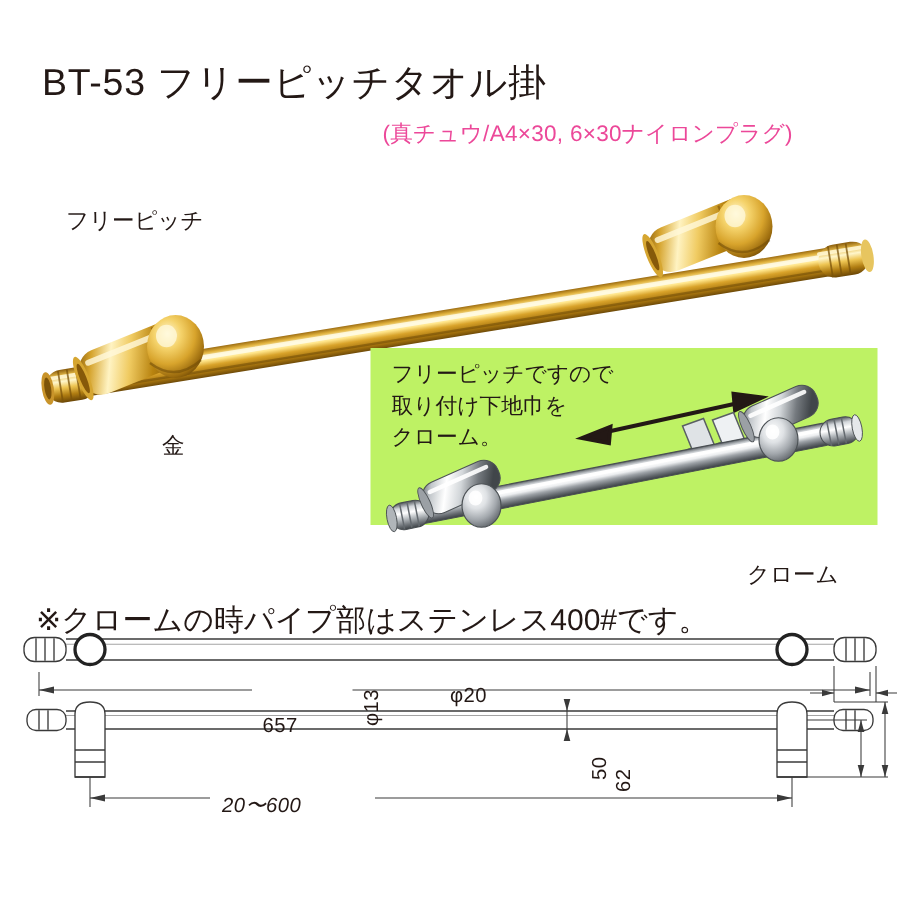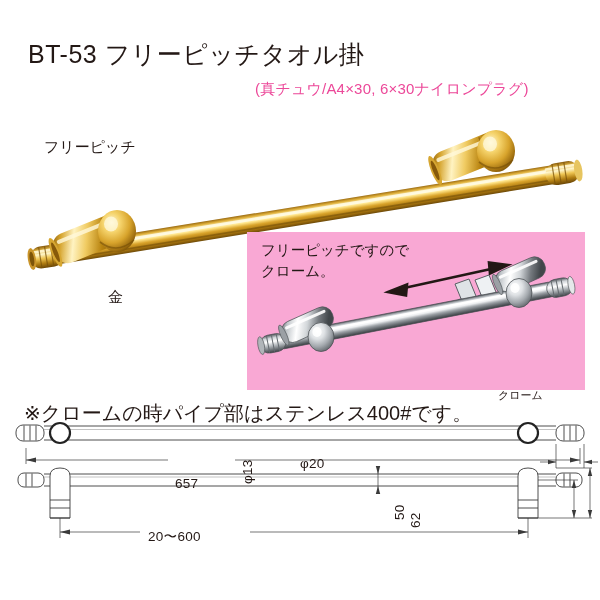--- a/index.html
+++ b/index.html
@@ -45,44 +45,44 @@
     margin-left: 26px;
   }
   .label-gold {
     position: absolute;
     left: 108px; top: 288px;
     font-size: 15px;
     white-space: nowrap;
   }
   .label-chrome {
     position: absolute;
-    left: 498px; top: 388px;
-    font-size: 11px;
+    left: 498px; top: 374px;
+    font-size: 15px;
     white-space: nowrap;
   }
   .note-line {
     position: absolute;
     left: 24px; top: 400px;
     font-size: 20px;
     white-space: nowrap;
   }
 
   
   .gold-art {
     position: absolute;
     left: 0px; top: 100px;
     width: 600px; height: 180px;
   }
 
   
   .callout {
     position: absolute;
     left: 247px; top: 232px;
-    width: 338px; height: 158px;
-    background: #f9a8d4;
+    width: 338px; height: 118px;
+    background: #bef264;
   }
   .callout-text {
     position: absolute;
     left: 14px; top: 8px;
     font-size: 14.5px;
     line-height: 21px;
     color: #231815;
     white-space: nowrap;
   }
   .chrome-art {
@@ -99,21 +99,21 @@
   }
   .dim-text {
     position: absolute;
     font-size: 13.5px;
     font-family: "Liberation Sans", sans-serif;
     color: #231815;
     white-space: nowrap;
     letter-spacing: 0.3px;
   }
   .dim-657 { left: 175px; top: 476px; }
-  .dim-20600 { left: 148px; top: 528px; }
+  .dim-20600 { left: 148px; top: 528px; font-style: italic; }
   .dim-phi20 { left: 300px; top: 456px; }
   .dim-phi13 {
     left: 240px; top: 484px;
     transform: rotate(-90deg);
     transform-origin: left top;
   }
   .dim-50 {
     left: 392px; top: 520px;
     transform: rotate(-90deg);
     transform-origin: left top;
@@ -320,20 +320,21 @@
           <rect x="253" y="36" width="42" height="3" rx="1.5" fill="#ffffff" opacity="0.9"></rect>
           <ellipse cx="249" cy="43" rx="3" ry="11" fill="#9ba0a5" stroke="#4d5256" stroke-width="0.6"></ellipse>
         </g>
         <ellipse cx="272" cy="61" rx="13" ry="14.5" fill="url(#cknob)" stroke="#4d5256" stroke-width="0.8"></ellipse>
         <ellipse cx="268" cy="56" rx="4.6" ry="5" fill="#ffffff" opacity="0.85"></ellipse>
       </g>
     </svg>
 
     <div class="callout-text">
       <div>フリーピッチですので</div>
+      <div>取り付け下地巾を</div>
       <div>クローム。</div>
     </div>
   </div>
 
   <div class="label-chrome">クローム</div>
 
   <div class="note-line">※クロームの時パイプ部はステンレス400#です。</div>
 
   <svg class="tech" viewBox="0 0 600 145">
     <g stroke="#3a3a3a" fill="none" stroke-width="0.9">

